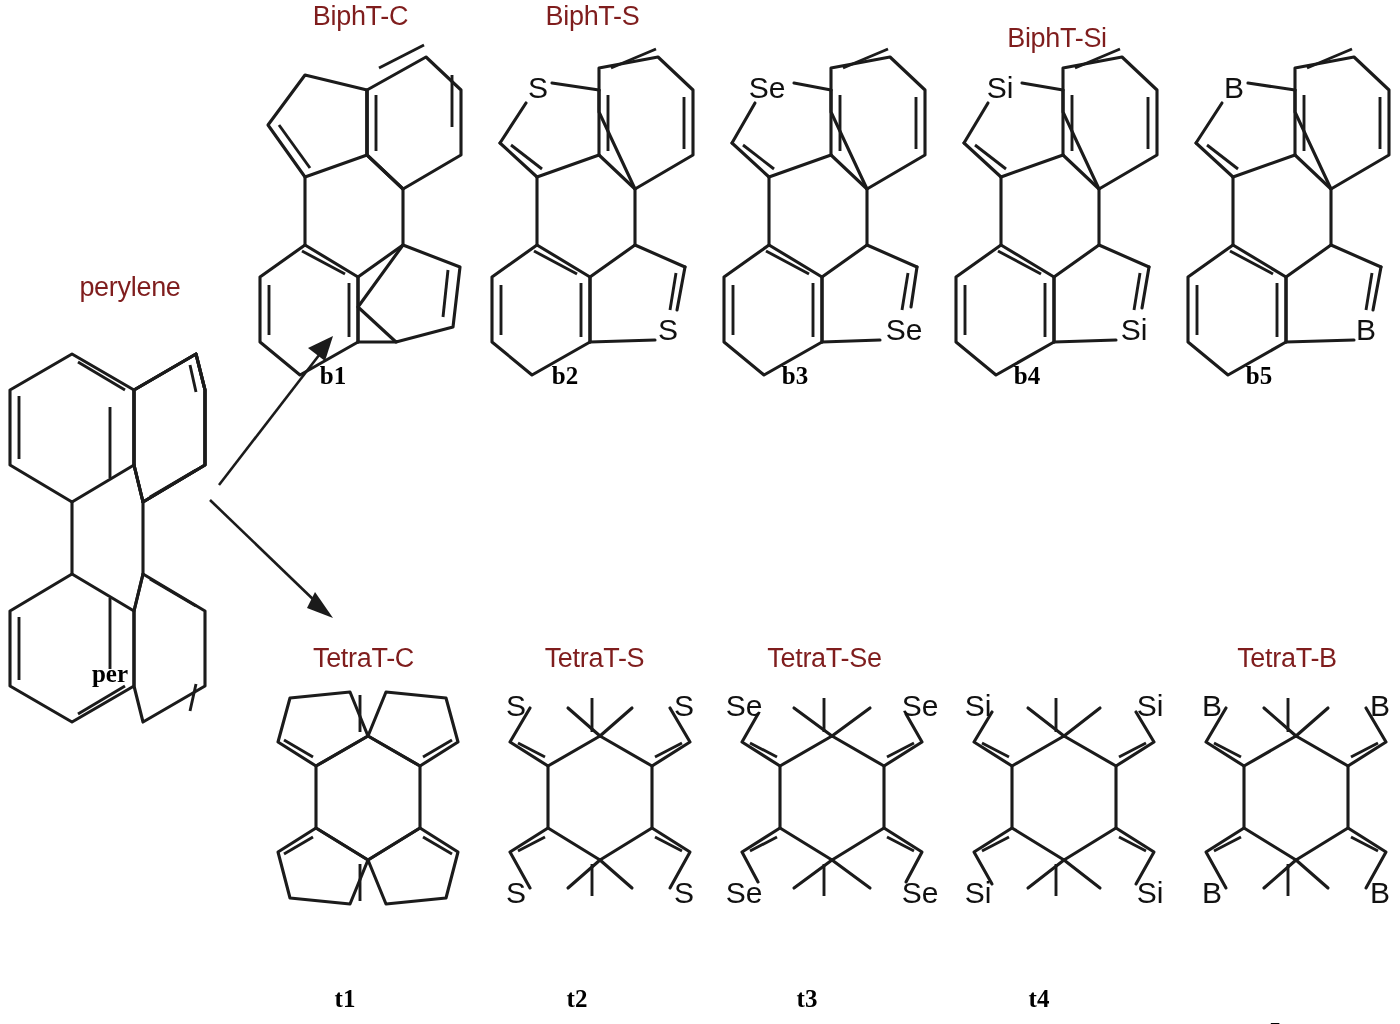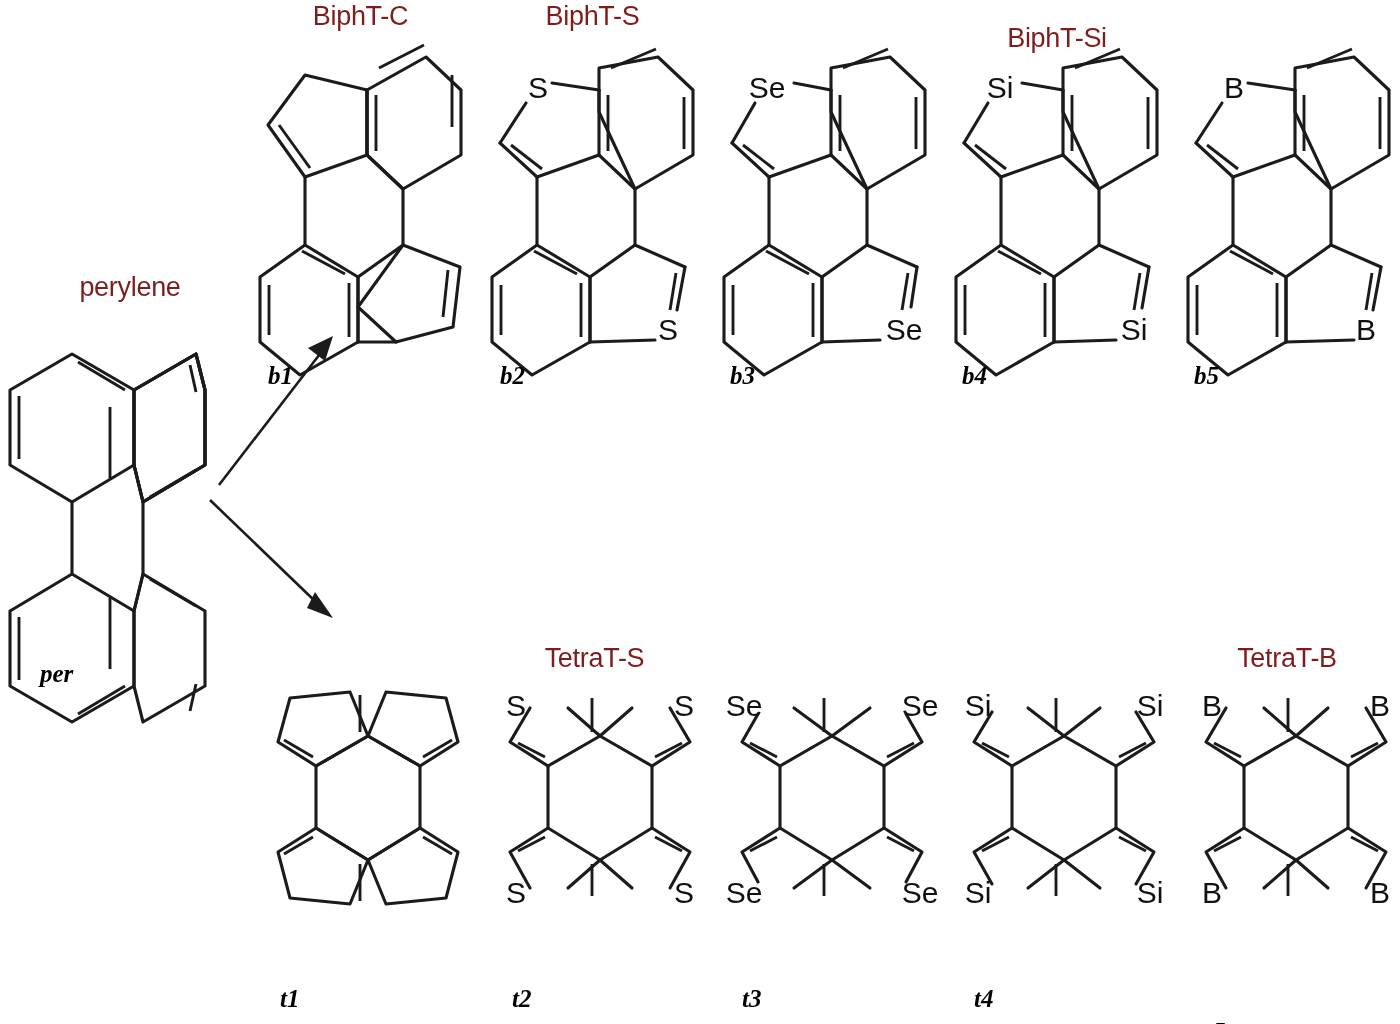--- a/index.html
+++ b/index.html
@@ -30,22 +30,22 @@
     text-align: center;
     white-space: nowrap;
     letter-spacing: -0.3px;
   }
   .caption {
     position: absolute;
     font-family: "Liberation Serif", serif;
     font-size: 25px;
     font-weight: bold;
     color: #000;
+    text-align: center;
     white-space: nowrap;
-    font-style: italic;
   }
   .struct {
     position: absolute;
   }
   .struct svg { display: block; overflow: visible; }
   .bond {
     stroke: #1b1b1b;
     stroke-width: 3.1;
     fill: none;
     stroke-linecap: round;
@@ -297,20 +297,21 @@
         <path class="bond-inner" d="M 97 229 L 54 206"></path>
         <path class="bond-inner" d="M 21 240 L 21 290"></path>
         <path class="bond-inner" d="M 196 228 L 190 265"></path>
       </g>
       <text class="het" x="58" y="42">B</text>
       <text class="het" x="190" y="284">B</text>
     </svg>
   </div>
   <div class="caption" style="left:1194px; top:362px; width:130px;">b5</div>
 
+  <div class="title" style="left:256px; top:643px; width:215px;">TetraT-C</div>
   <div class="struct" style="left:268px; top:700px;">
     <svg width="200" height="250" viewBox="0 0 200 250">
       <g>
 
         <path class="bond" d="M 100 36 L 152 66 L 152 128 L 100 160 L 48 128 L 48 66 Z"></path>
       </g>
       <g>
 
         <path class="bond" d="M 100 36 L 48 66 L 10 42 L 22 -2 L 82 -8 Z"></path>
 
@@ -357,20 +358,21 @@
         <path class="bond-inner" d="M 155 137 L 182 151"></path>
       </g>
       <text class="het" x="16" y="5">S</text>
       <text class="het" x="184" y="5">S</text>
       <text class="het" x="16" y="192">S</text>
       <text class="het" x="184" y="192">S</text>
     </svg>
   </div>
   <div class="caption" style="left:512px; top:985px; width:130px;">t2</div>
 
+  <div class="title" style="left:712px; top:643px; width:225px;">TetraT-Se</div>
   <div class="struct" style="left:732px; top:700px;">
     <svg width="200" height="250" viewBox="0 0 200 250">
       <g>
         <path class="bond" d="M 100 36 L 152 66 L 152 128 L 100 160 L 48 128 L 48 66 Z"></path>
       </g>
       <g>
         <path class="bond" d="M 100 36 L 62 8"></path>
         <path class="bond" d="M 26 14 L 10 42 L 48 66"></path>
         <path class="bond" d="M 100 36 L 138 8"></path>
         <path class="bond" d="M 174 14 L 190 42 L 152 66"></path>

